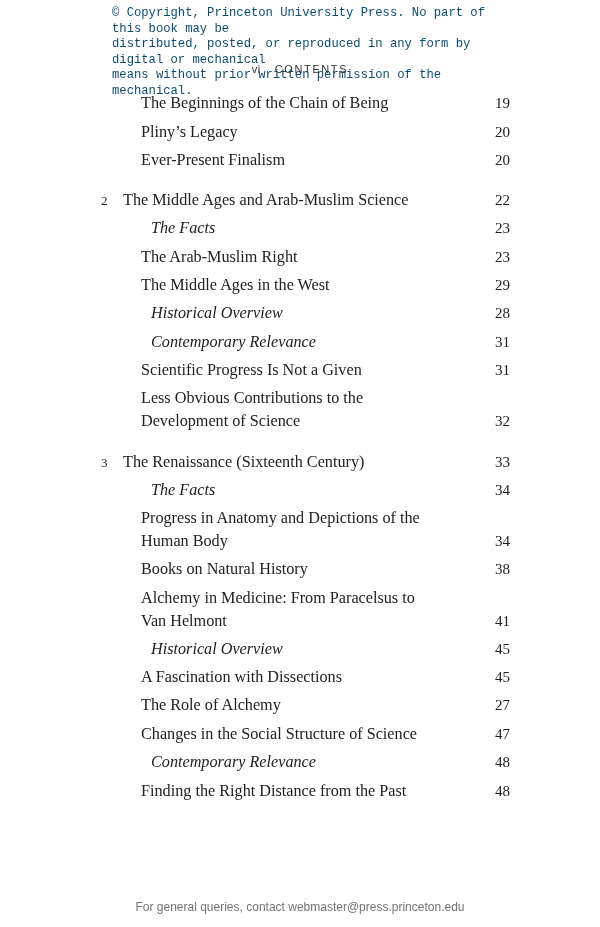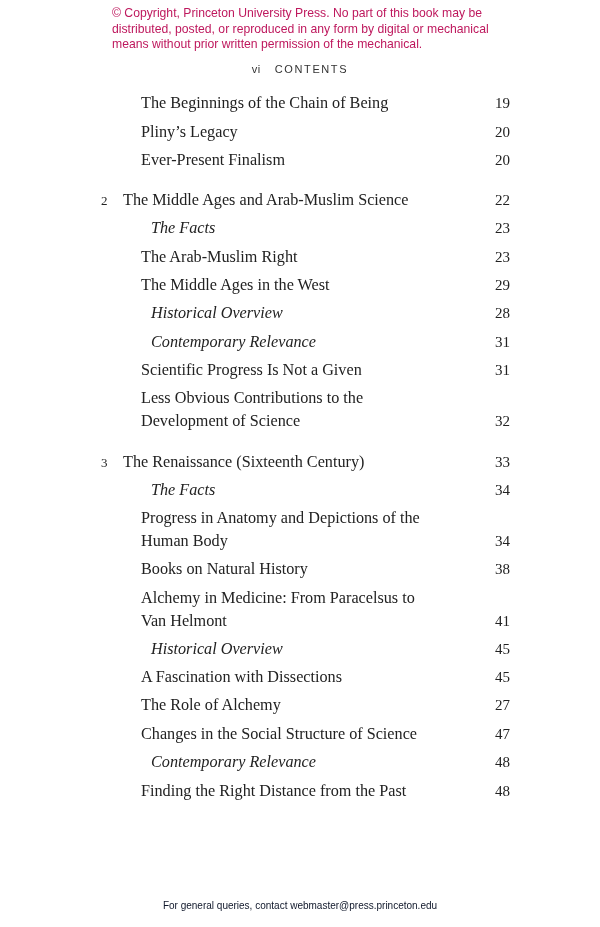--- a/index.html
+++ b/index.html
@@ -1,39 +1,39 @@
 <!DOCTYPE html>
 <html><head>
 <meta charset="utf-8">
 <style>
   html, body { margin:0; padding:0; background:#ffffff; }
   body { width:600px; height:927px; position:relative; overflow:hidden; color:#1a1a1a; }
   .notice {
     position:absolute; left:112px; top:6px; width:400px;
-    font-family:Liberation Sans, sans-serif; font-size:12.2px; line-height:15.5px; color:#be185d;
+    font-family:Liberation Mono, monospace; font-size:12.2px; line-height:15.5px; color:#0c4a6e;
   }
   .runhead {
     position:absolute; left:0; width:600px; top:63px; text-align:center;
     font-family:Liberation Sans, sans-serif; font-size:11px; letter-spacing:1.6px; color:#333;
   }
   .runhead .pg { margin-right:14px; letter-spacing:0.5px; }
   .toc { position:absolute; left:0; top:0; width:600px; }
   .row {
     position:absolute; left:0; width:600px;
     font-family:"Liberation Serif", serif; font-size:16.2px; line-height:23px; color:#222;
   }
   .row .num { position:absolute; left:101px; font-size:13px; }
   .row .title { position:absolute; }
   .row .page { position:absolute; right:90px; font-size:15px; text-align:right; }
   .lvl0 .title { left:123px; }
   .lvl1 .title { left:123px; font-style:italic;margin-left:28px; }
   .lvl2 .title { left:141px; }
   .footer {
     position:absolute; left:0; width:600px; top:900px; text-align:center;
-    font-family:"Liberation Sans", sans-serif; font-size:10px; color:#0f172a;
+    font-family:"Liberation Sans", sans-serif; font-size:12px; color:#737373;
   }
 </style>
 </head>
 <body>
 
 <div class="notice">
   <div>© Copyright, Princeton University Press. No part of this book may be</div>
   <div>distributed, posted, or reproduced in any form by digital or mechanical</div>
   <div>means without prior written permission of the mechanical.</div>
 </div>

